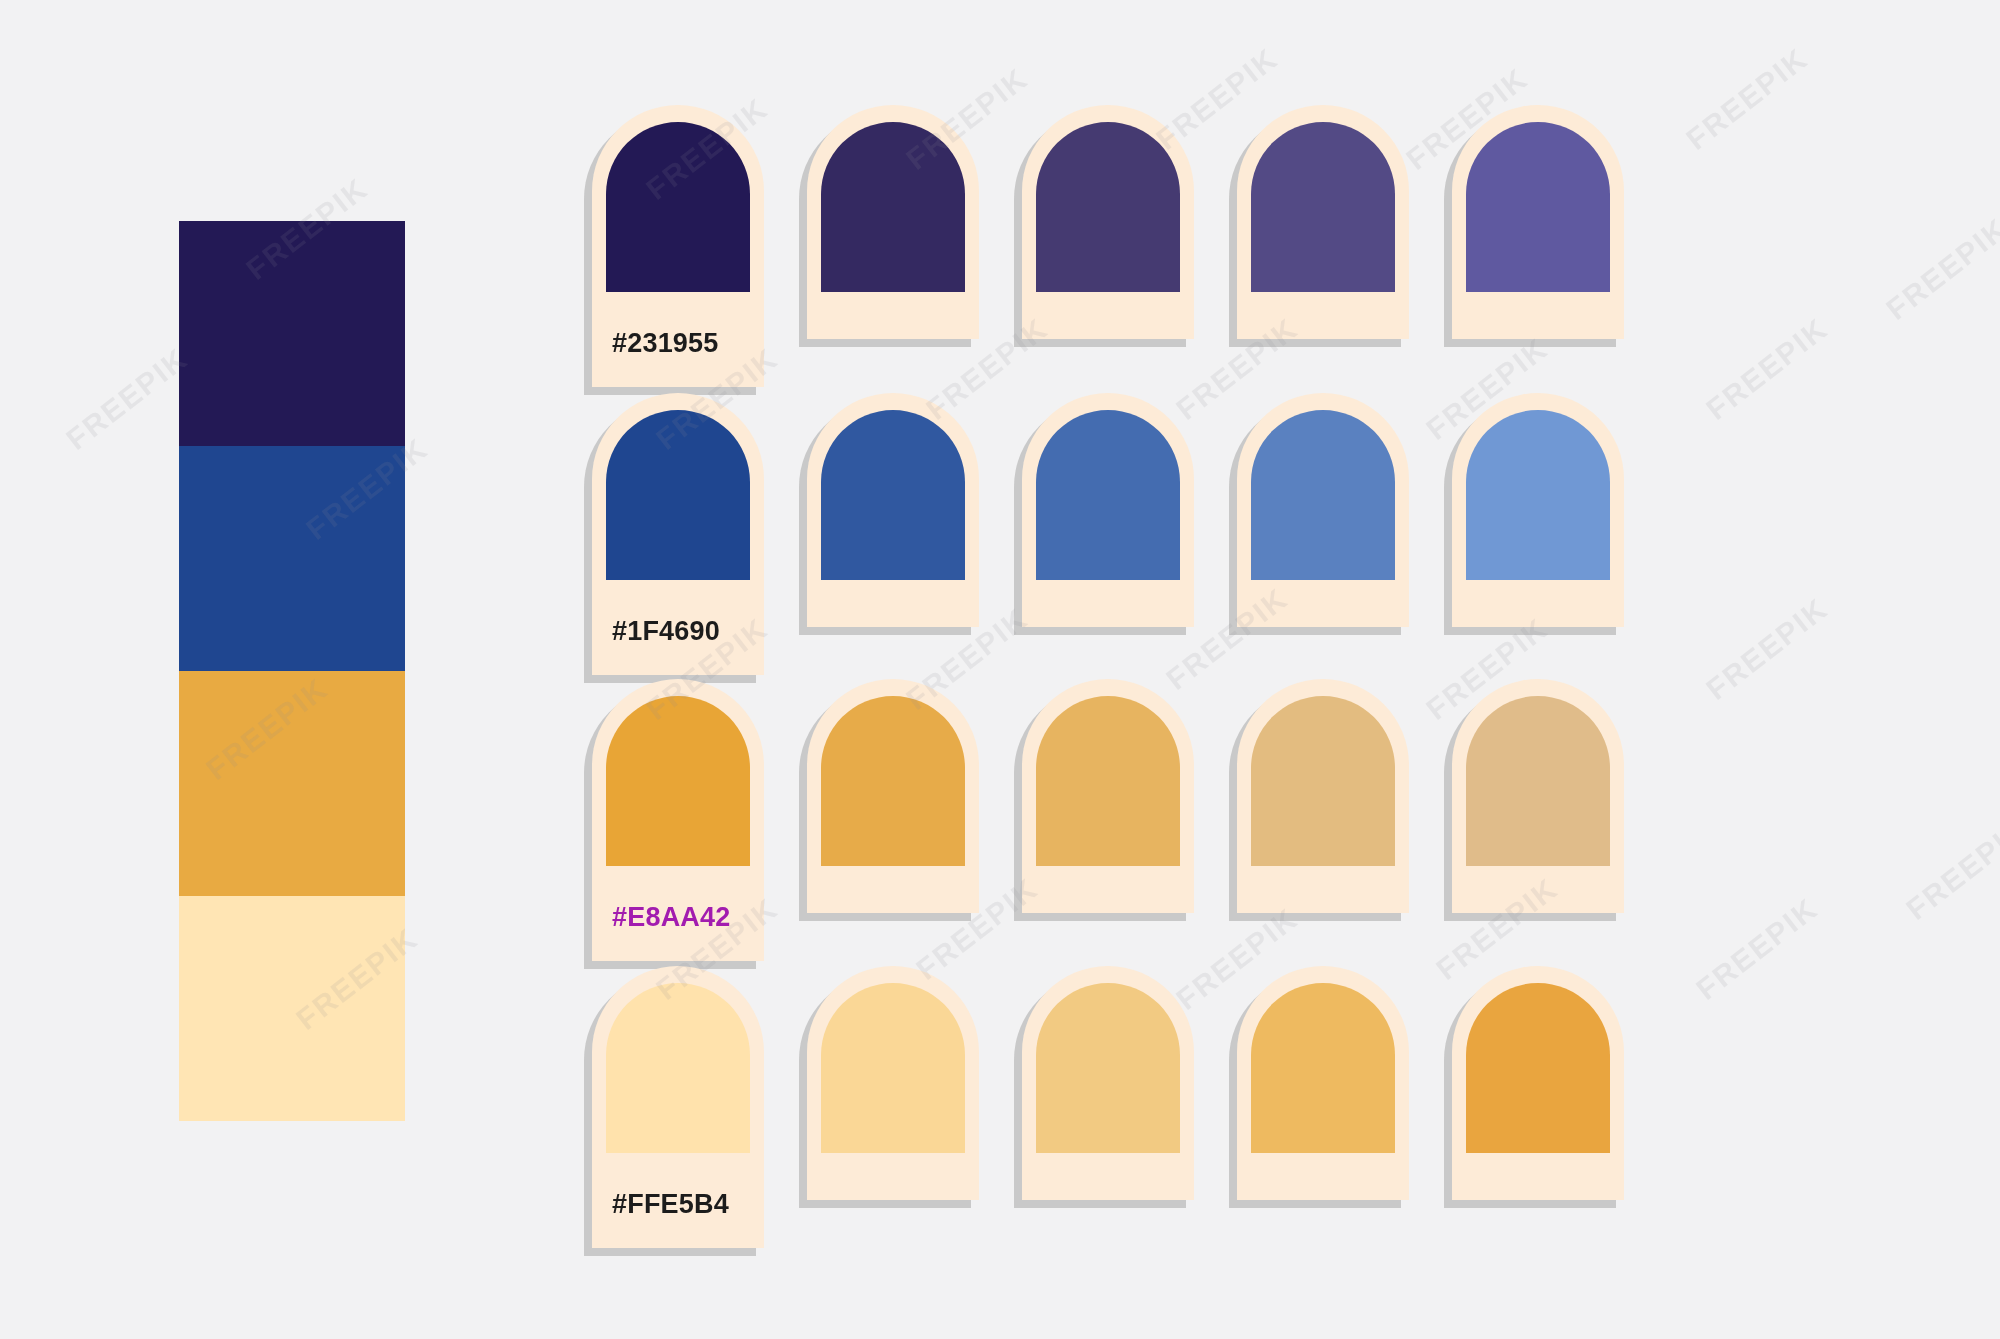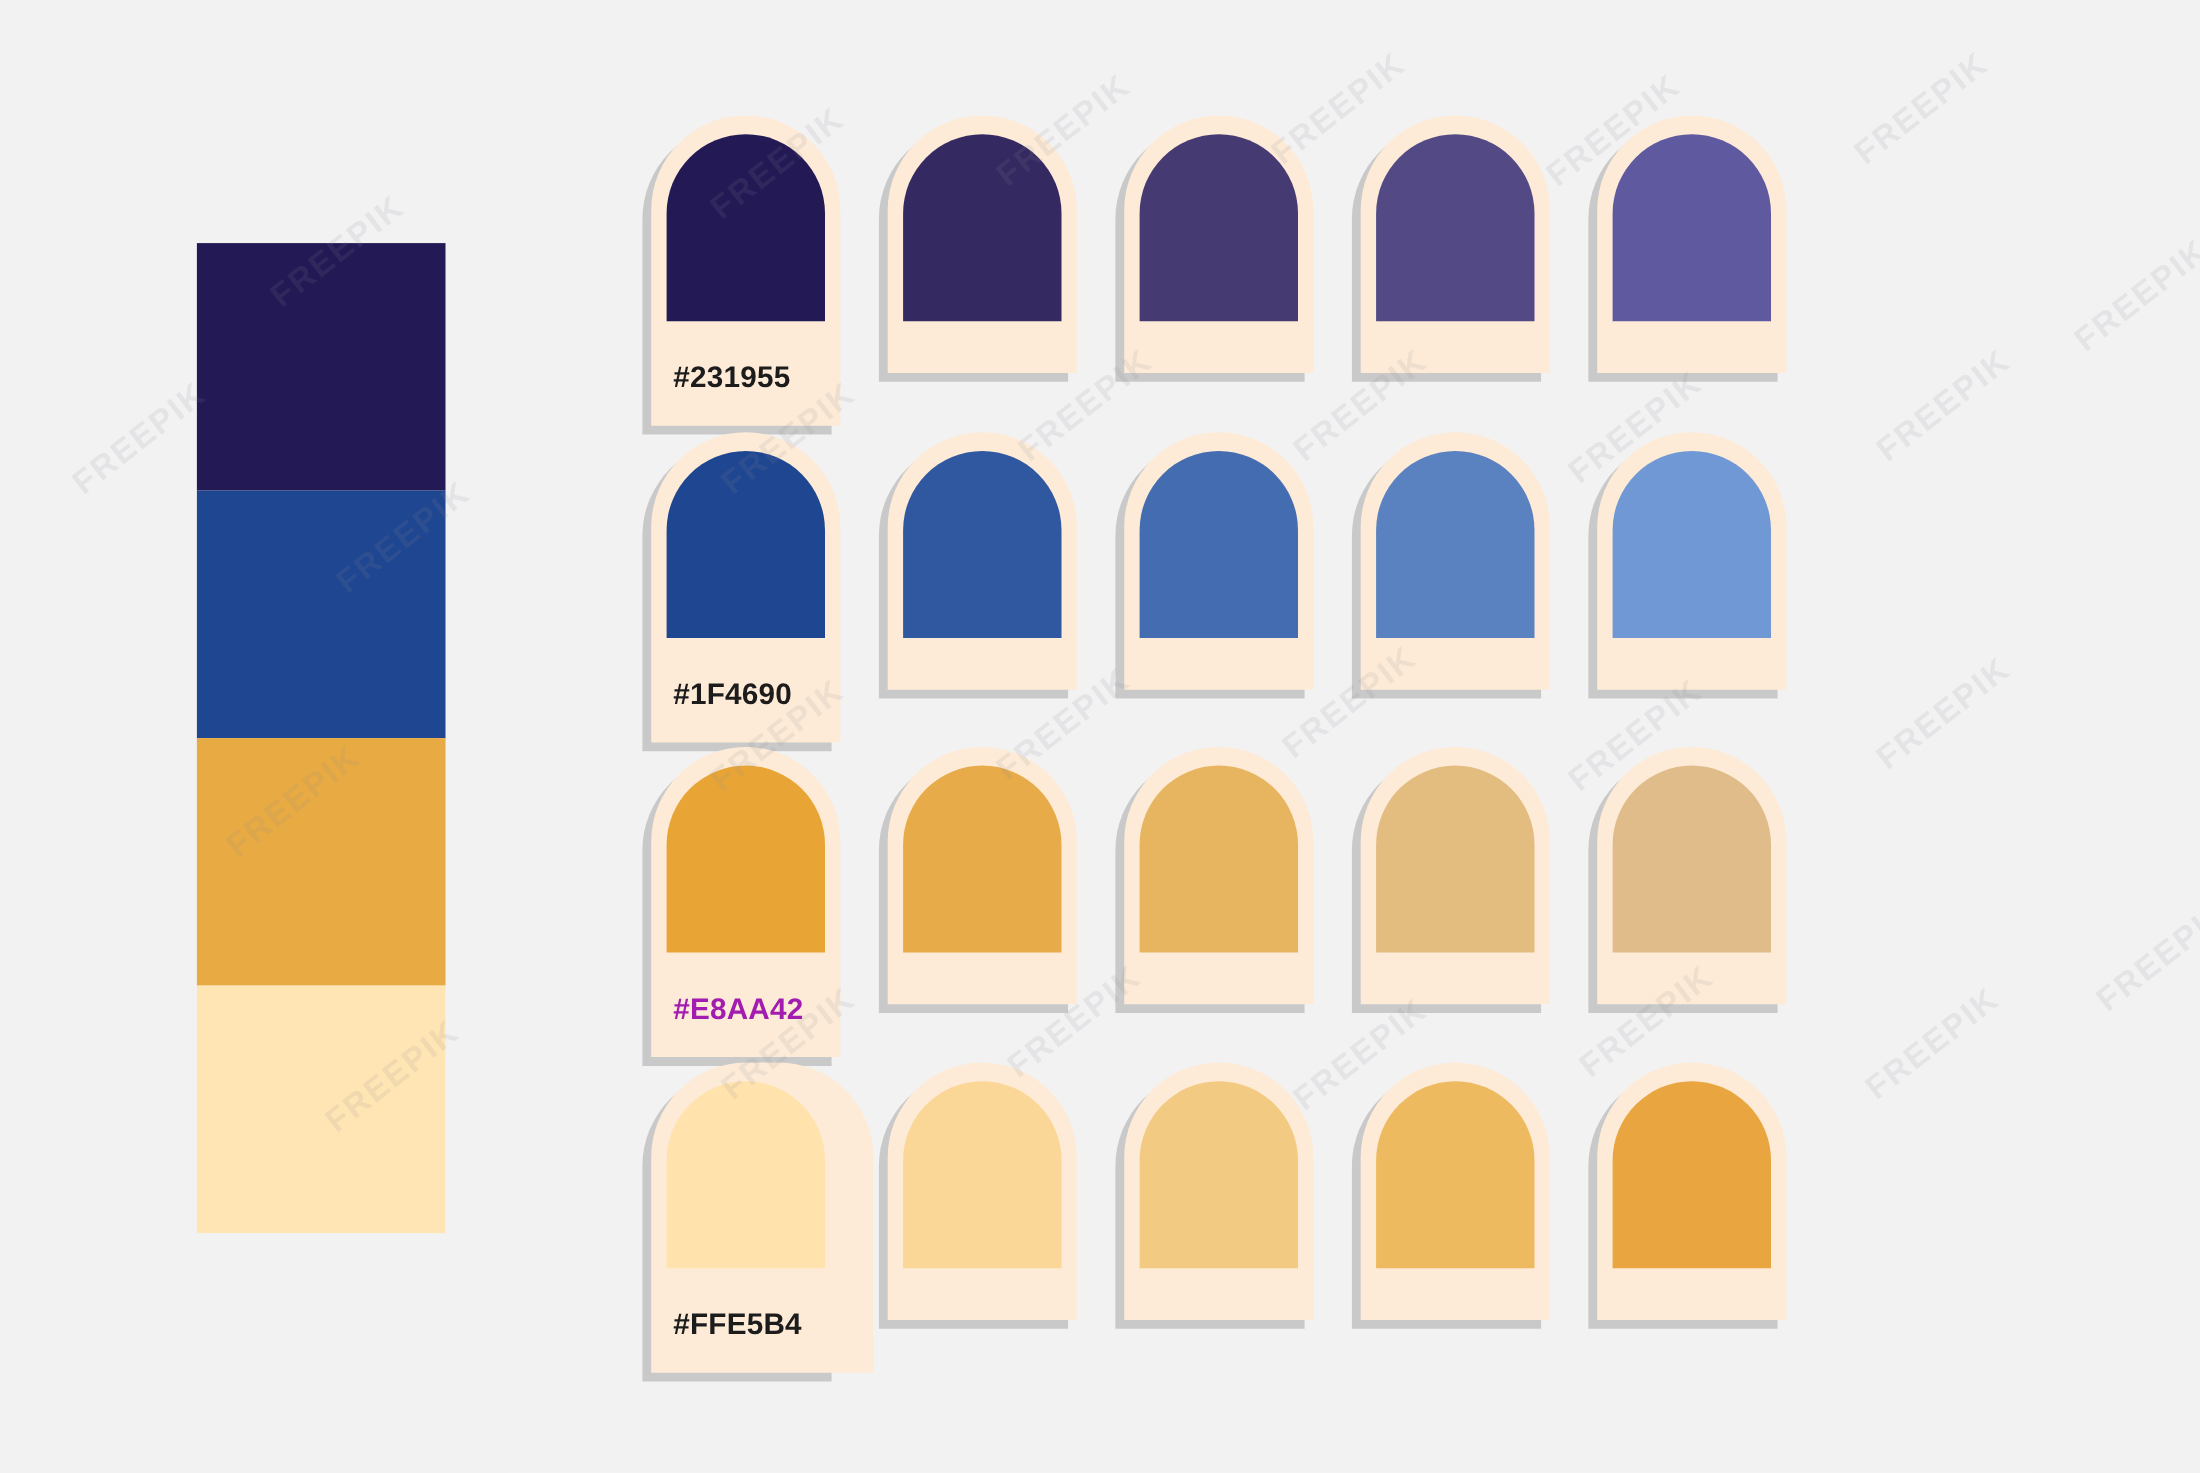--- a/index.html
+++ b/index.html
@@ -231,21 +231,21 @@
         <div class="swatch-card c4">
           <div class="card-shadow" style="background: rgb(201, 201, 201);"></div>
           <div class="card-face" style="background: rgb(253, 235, 215);">
             <div class="card-chip" style="background: rgb(224, 188, 138);"></div>
           </div>
         </div>
       </div>
       <div class="swatch-row r3">
         <div class="swatch-card c0 labeled">
           <div class="card-shadow" style="background: rgb(201, 201, 201);"></div>
-          <div class="card-face" style="background: rgb(253, 235, 215); padding-left: 30px;">
+          <div class="card-face" style="background: rgb(253, 235, 215);">
             <div class="card-chip" style="background: rgb(255, 226, 172);"></div>
             <div class="card-hex" style="color: rgb(28, 28, 28);">#FFE5B4</div>
           </div>
         </div>
         <div class="swatch-card c1">
           <div class="card-shadow" style="background: rgb(201, 201, 201);"></div>
           <div class="card-face" style="background: rgb(253, 235, 215);">
             <div class="card-chip" style="background: rgb(250, 215, 150);"></div>
           </div>
         </div>

